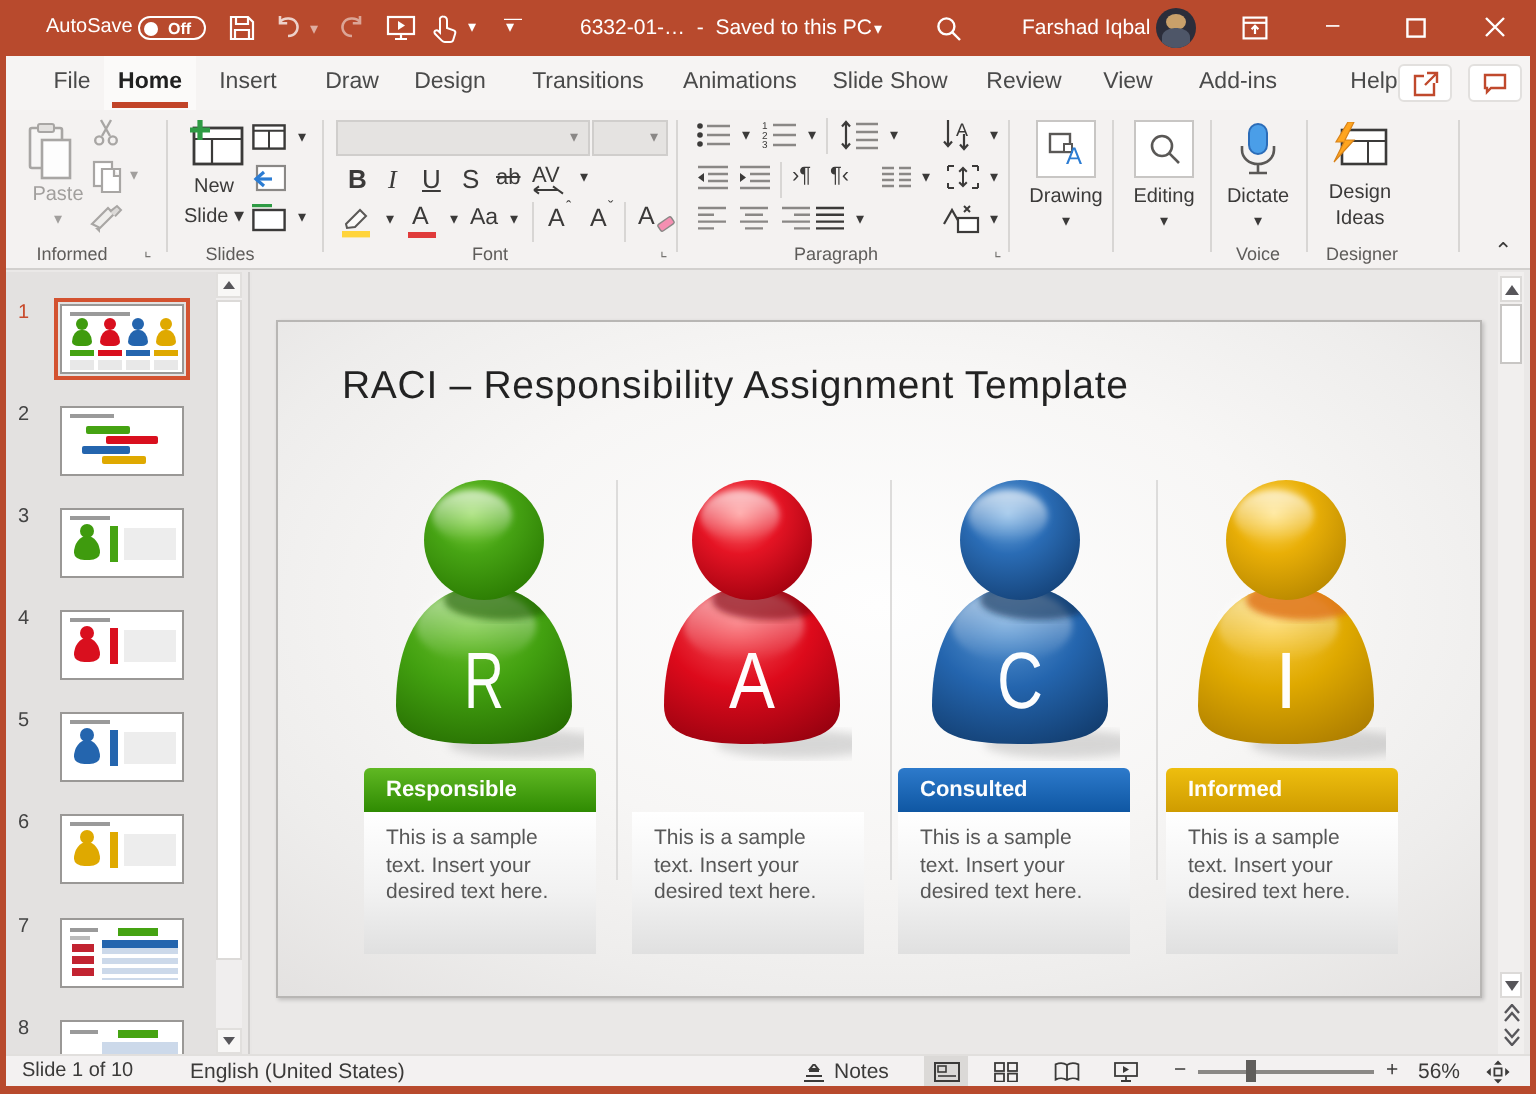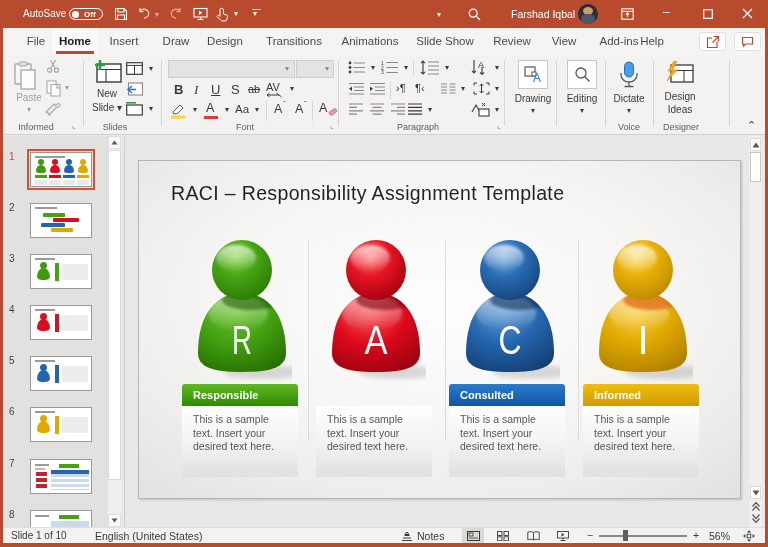--- a/index.html
+++ b/index.html
@@ -74,20 +74,21 @@
         <rect x="1" y="1.5" width="13" height="8.5" fill="none" stroke="#fff" stroke-width="1.1"></rect>
         <path d="M7.5 10 V12.5 M4.5 12.5 H10.5" stroke="#fff" stroke-width="1.1"></path>
         <path d="M6 3.5 L9.5 5.75 L6 8 Z" fill="#fff"></path>
       </svg>
     <svg class="tbicon" style="left:216px;" width="14" height="15" viewBox="0 0 14 15">
         <path d="M5.5 1.2 a2 2 0 0 1 2 2 V7 l3.4 1.2 c.8.3.9.8.7 1.5 l-1 3.3 c-.2.7-.8 1-1.5 1 H6.4 c-.6 0-1.1-.3-1.5-.7 L1.5 9.9 c-.5-.6-.3-1.3.2-1.6 .5-.3 1.1-.2 1.5.2 l.8.8 V3.2 a1.5 1.5 0 0 1 1.5-2 Z" fill="none" stroke="#fff" stroke-width="1"></path>
       </svg>
     <span class="tb" style="left:234px; top:9px; font-size:8px;">▾</span>
     <span class="tb" style="left:252px; top:4px; font-size:9px;">―</span>
     <span class="tb" style="left:253px; top:9px; font-size:8px;">▾</span>
+    <span class="tb" style="left:290px; top:8px; font-size:10.5px;">6332-01-…&nbsp;&nbsp;-&nbsp;&nbsp;Saved to this PC</span>
     <span class="tb" style="left:437px; top:10px; font-size:8px;">▾</span>
     <svg class="tbicon" style="left:468px; top:8px;" width="13" height="13" viewBox="0 0 13 13">
         <circle cx="5.2" cy="5.2" r="4" fill="none" stroke="#fff" stroke-width="1.2"></circle>
         <path d="M8.2 8.2 L12 12" stroke="#fff" stroke-width="1.2"></path>
       </svg>
     <span class="tb" style="left:511px; top:8px; font-size:10.5px;">Farshad Iqbal</span>
     <div style="position:absolute; left:578px; top:4px; width:20px; height:20px; border-radius:50%; background:#2b2d3a; overflow:hidden;">
       <div style="position:absolute; left:5px; top:3px; width:10px; height:8px; border-radius:50%; background:#c9a06a;"></div>
       <div style="position:absolute; left:3px; top:10px; width:14px; height:10px; border-radius:45% 45% 0 0; background:#4e5668;"></div>
     </div>
@@ -109,21 +110,21 @@
     <span class="tab active" style="left:49px; width:46px;">Home</span>
     <span class="tab" style="left:101px; width:40px;">Insert</span>
     <span class="tab" style="left:154px; width:38px;">Draw</span>
     <span class="tab" style="left:200px; width:44px;">Design</span>
     <span class="tab" style="left:259px; width:64px;">Transitions</span>
     <span class="tab" style="left:335px; width:64px;">Animations</span>
     <span class="tab" style="left:411px; width:62px;">Slide Show</span>
     <span class="tab" style="left:486px; width:46px;">Review</span>
     <span class="tab" style="left:543px; width:36px;">View</span>
     <span class="tab" style="left:593px; width:46px;">Add-ins</span>
-    <span class="tab" style="left:632px; width:34px;">Help</span>
+    <span class="tab" style="left:667px; width:34px;">Help</span>
     <div style="position:absolute; left:696px; top:4px; width:27px; height:19px; background:#fff; border:1px solid #e2e0de; border-radius:3px;"></div>
       <svg style="position:absolute; left:703px; top:7px;" width="14" height="14" viewBox="0 0 14 14">
         <path d="M11 6.5 V12.5 H1.5 V3 H6" fill="none" stroke="#c0492c" stroke-width="1.2"></path>
         <path d="M7.5 1.5 H12.5 V6.5 M12.5 1.5 L6.5 7.5" fill="none" stroke="#c0492c" stroke-width="1.2"></path>
       </svg>
     <div style="position:absolute; left:731px; top:4px; width:27px; height:19px; background:#fff; border:1px solid #e2e0de; border-radius:3px;"></div>
       <svg style="position:absolute; left:738px; top:8px;" width="13" height="12" viewBox="0 0 13 12">
         <path d="M1.5 1.5 H11.5 V8 H4.5 L2.5 10 V8 H1.5 Z" fill="none" stroke="#c0492c" stroke-width="1.2"></path>
       </svg>
   </div>

